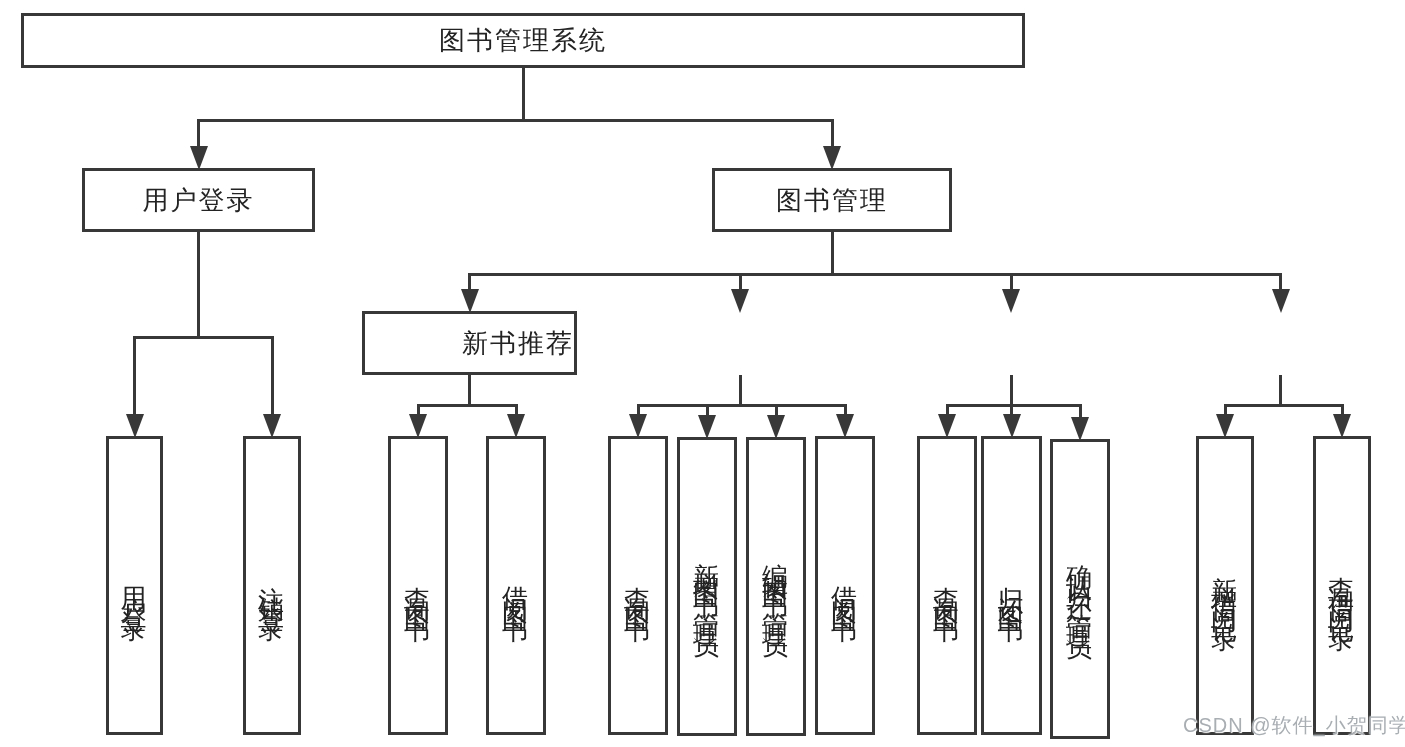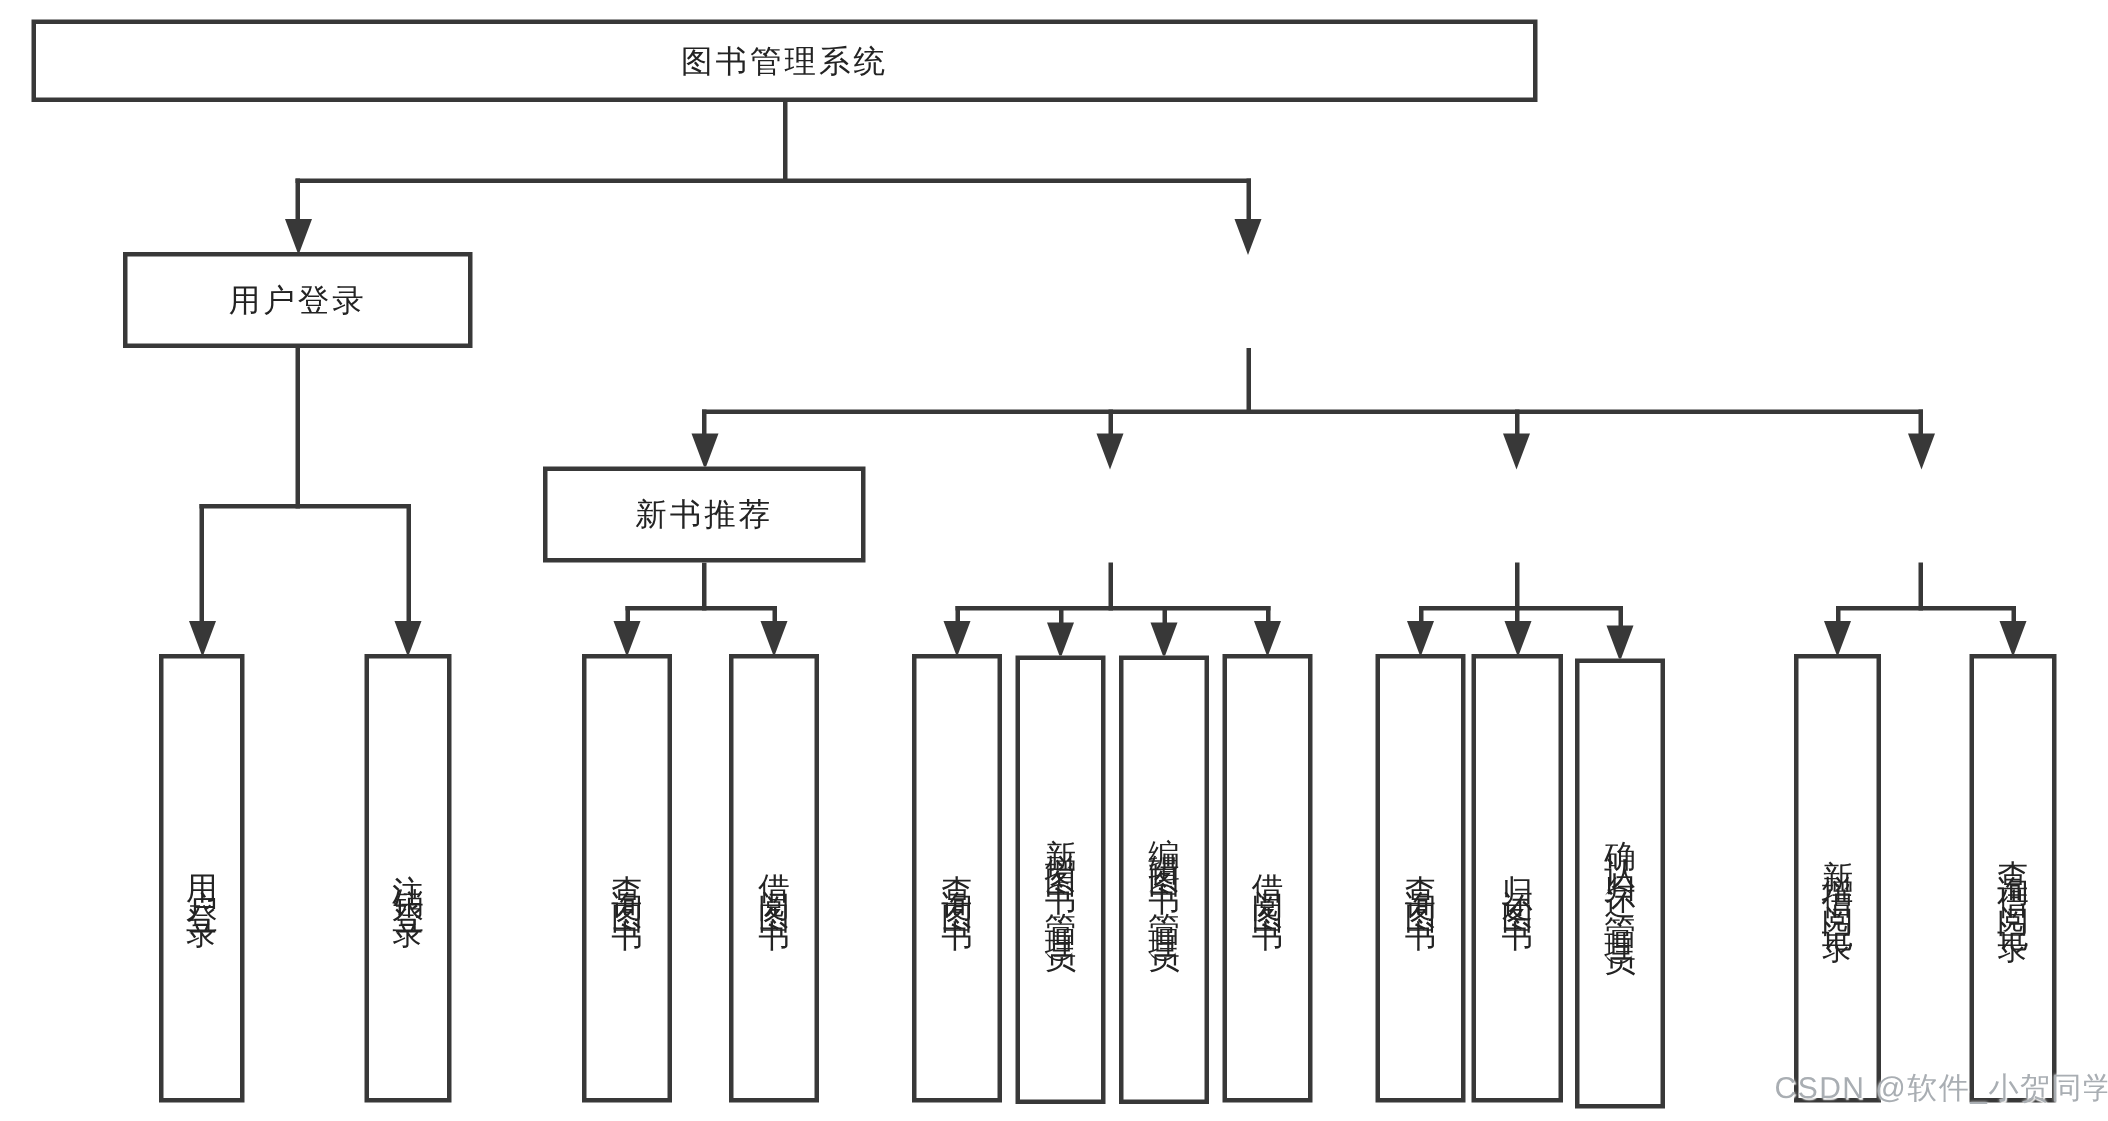--- a/index.html
+++ b/index.html
@@ -4,21 +4,21 @@
 <style>
   html,body { margin:0; padding:0; background:#ffffff; }
   .canvas {
     position:relative; width:1405px; height:747px; background:#ffffff;
     overflow:hidden; font-family:"Liberation Sans", sans-serif;
   }
   .node {
     position:absolute; box-sizing:border-box; background:#ffffff;
     border:3px solid var(--line,#383838); color:var(--text,#232323);
     display:flex; align-items:center; justify-content:center;
-    font-size:21px; letter-spacing:2px; z-index:2;font-family:Liberation Serif, serif;
+    font-size:26px; letter-spacing:2px; z-index:2;
   }
   .node.vert span { writing-mode:vertical-rl; letter-spacing:10px; }
   .cline { position:absolute; background:var(--line,#383838); z-index:1; }
   .arrow {
     position:absolute; width:0; height:0; z-index:1;
     border-left:9px solid transparent; border-right:9px solid transparent;
     border-top:24px solid var(--line,#383838);
   }
   .watermark {
     position:absolute; left:1183px; top:712px; z-index:3;
@@ -82,27 +82,30 @@
     <div class="cline" style="left: 1223.5px; top: 404px; width: 3px; height: 12px;"></div>
     <div class="arrow" style="left: 1216px; top: 414px;"></div>
     <div class="cline" style="left: 1340.5px; top: 404px; width: 3px; height: 12px;"></div>
     <div class="arrow" style="left: 1333px; top: 414px;"></div>
     <div class="node" style="left: 21px; top: 13px; width: 1004px; height: 55px;">
       <span>图书管理系统</span>
     </div>
     <div class="node" style="left: 82px; top: 168px; width: 233px; height: 64px;">
       <span>用户登录</span>
     </div>
+    <div class="node" style="left: 712px; top: 168px; width: 240px; height: 64px;">
+      <span>图书管理</span>
+    </div>
     <div class="node vert" style="left: 106px; top: 436px; width: 57px; height: 299px;">
       <span>用户登录</span>
     </div>
     <div class="node vert" style="left: 243px; top: 436px; width: 58px; height: 299px;">
       <span>注销登录</span>
     </div>
-    <div class="node" style="left: 362px; top: 311px; width: 215px; height: 64px;">
+    <div class="node" style="left: 362px; top: 311px; width: 215px; height: 64px; justify-content: flex-end;">
       <span>新书推荐</span>
     </div>
     <div class="node vert" style="left: 388px; top: 436px; width: 60px; height: 299px;">
       <span>查询图书</span>
     </div>
     <div class="node vert" style="left: 486px; top: 436px; width: 60px; height: 299px;">
       <span>借阅图书</span>
     </div>
     <div class="node vert" style="left: 608px; top: 436px; width: 60px; height: 299px;">
       <span>查询图书</span>

